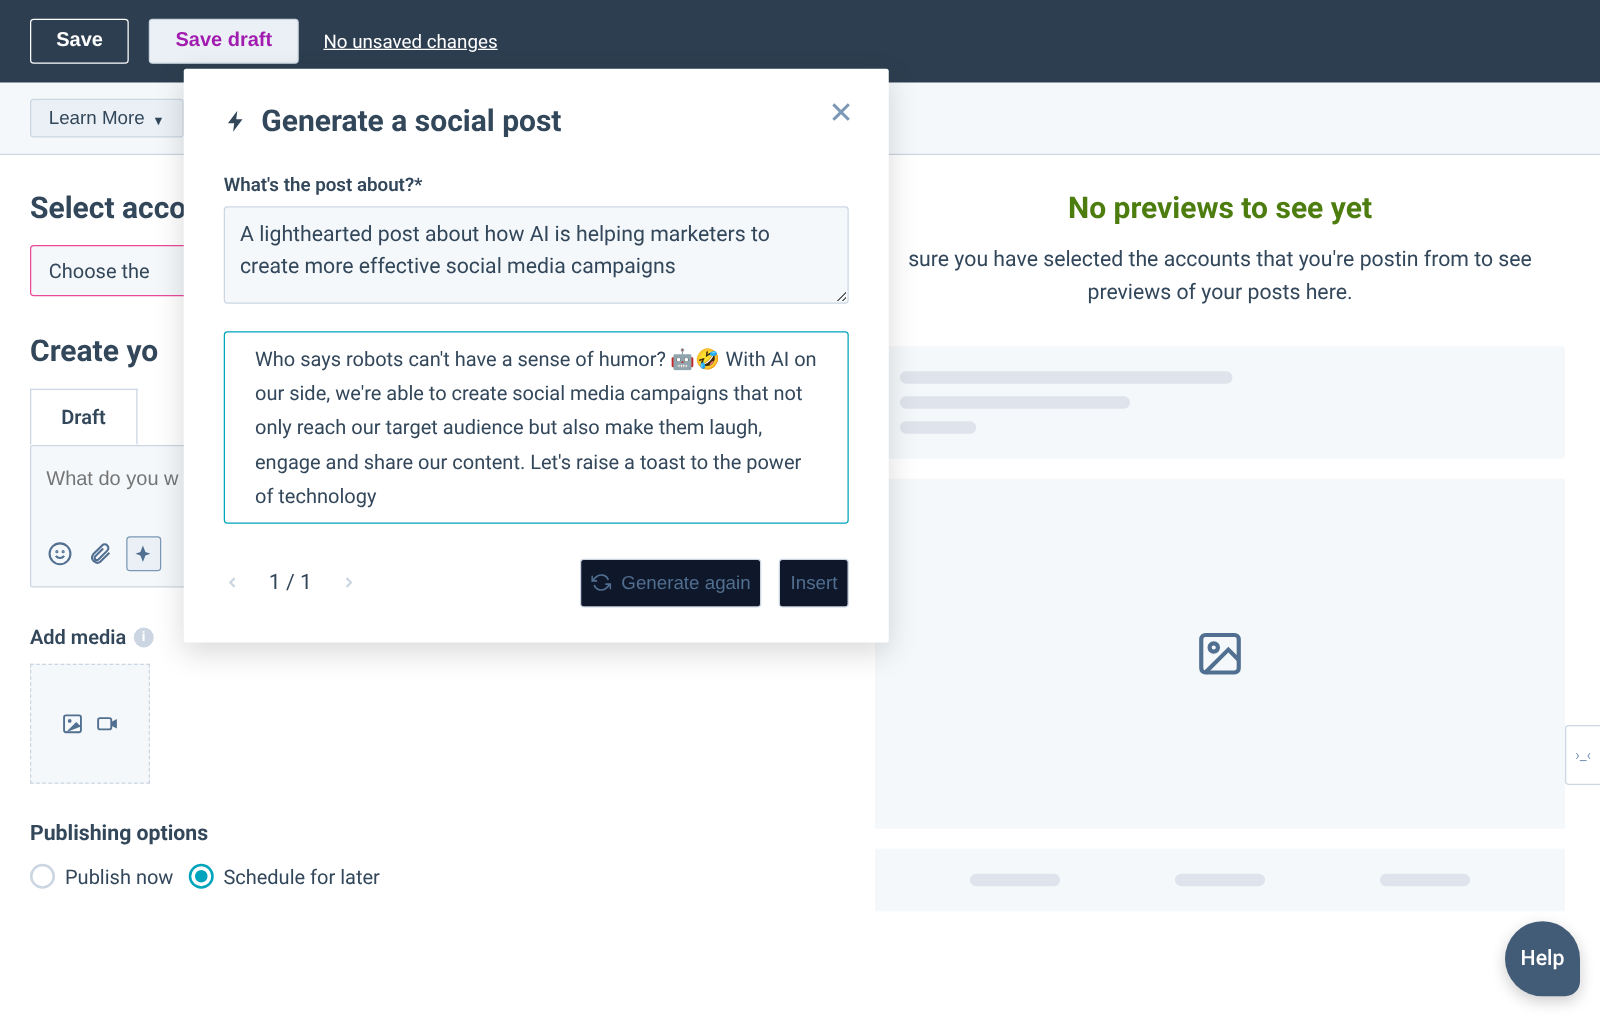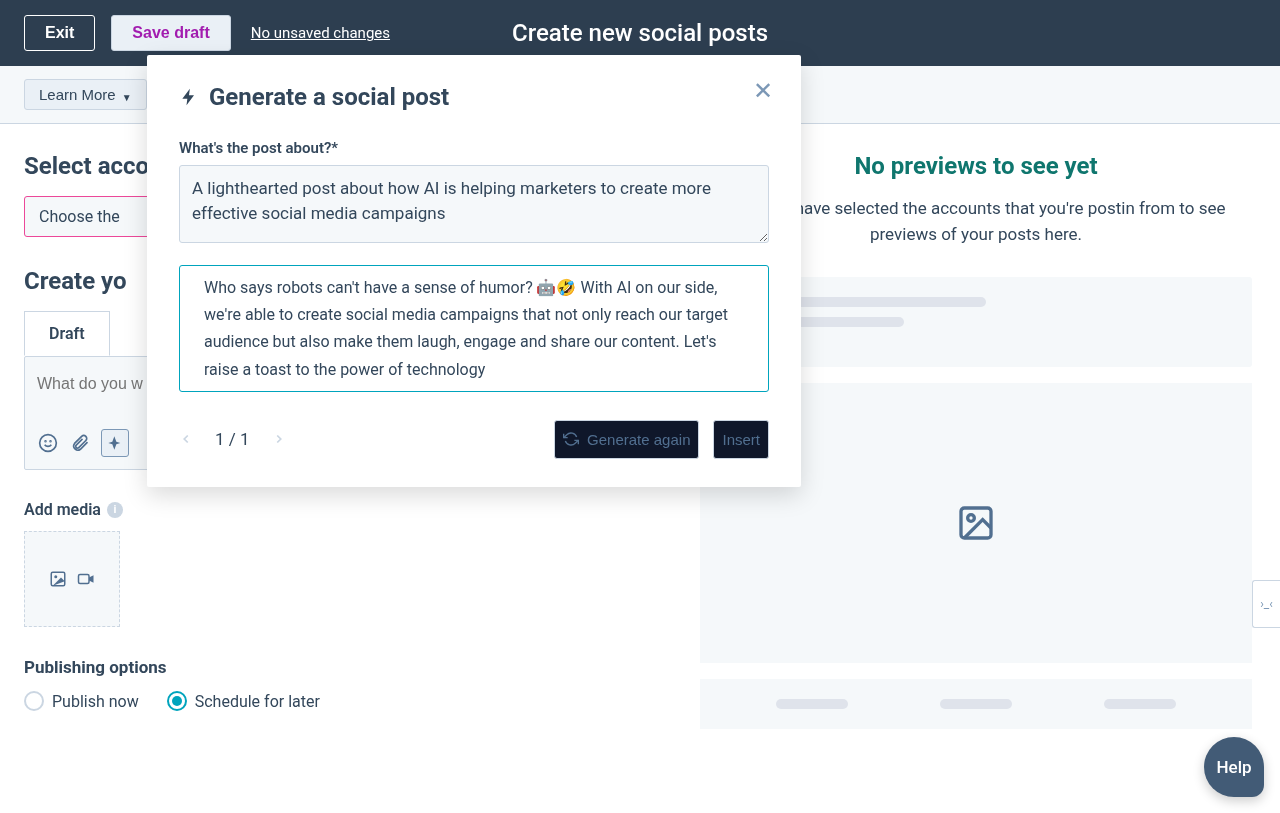--- a/index.html
+++ b/index.html
@@ -214,21 +214,21 @@
   }
 
   .pub-options-title {
     font-size: 17px;
     font-weight: 700;
     margin-top: 30px;
     margin-bottom: 14px;
   }
   .radio-row {
     display: flex;
-    gap: 28px;
+    gap: 12px;
     align-items: center;
     font-size: 16px;
   }
   .radio-item {
     display: flex;
     align-items: center;
     gap: 8px;
     cursor: pointer;
   }
   .radio-circle {
@@ -248,21 +248,21 @@
     height: 10px;
     border-radius: 50%;
     background: #00a4bd;
   }
 
   
   .right-title {
     font-size: 24px;
     font-weight: 700;
     text-align: center;
-    color: #0f766e;
+    color: #4d7c0f;
     margin-bottom: 16px;
   }
   .right-sub {
     font-size: 17px;
     text-align: center;
     color: #33475b;
     line-height: 1.5;
     margin-bottom: 30px;
   }
   .skeleton-card {
@@ -291,21 +291,21 @@
     display: flex;
     justify-content: space-around;
   }
   .sk-pill { width: 72px; height: 10px; background: #dfe3eb; border-radius: 6px; }
 
   
   .popover {
     position: absolute;
     top: 55px;
     left: 147px;
-    width: 654px;
+    width: 564px;
     background: #fff;
     box-shadow: 0 8px 24px rgba(0,0,0,0.15);
     border-radius: 2px;
     padding: 28px 32px 28px 32px;
     z-index: 100;
   }
   .popover-title {
     font-size: 24px;
     font-weight: 700;
     display: flex;
@@ -419,24 +419,23 @@
     font-size: 12px;
     border-radius: 3px 0 0 3px;
   }
 
   svg { display: block; }
 </style>
 </head>
 <body>
 
 <div class="topbar">
-  <button class="exit-btn">Exit</button>
+  <button class="exit-btn">Save</button>
   <button class="savedraft-btn">Save draft</button>
   <a href="#" class="unsaved-link">No unsaved changes</a>
-  <div class="topbar-title">Create new social posts</div>
 </div>
 
 <div class="secondbar">
   <button class="learnmore-btn">
     <span>Learn More</span>
     <span class="caret-down">▼</span>
   </button>
 </div>
 
 <div class="main">

